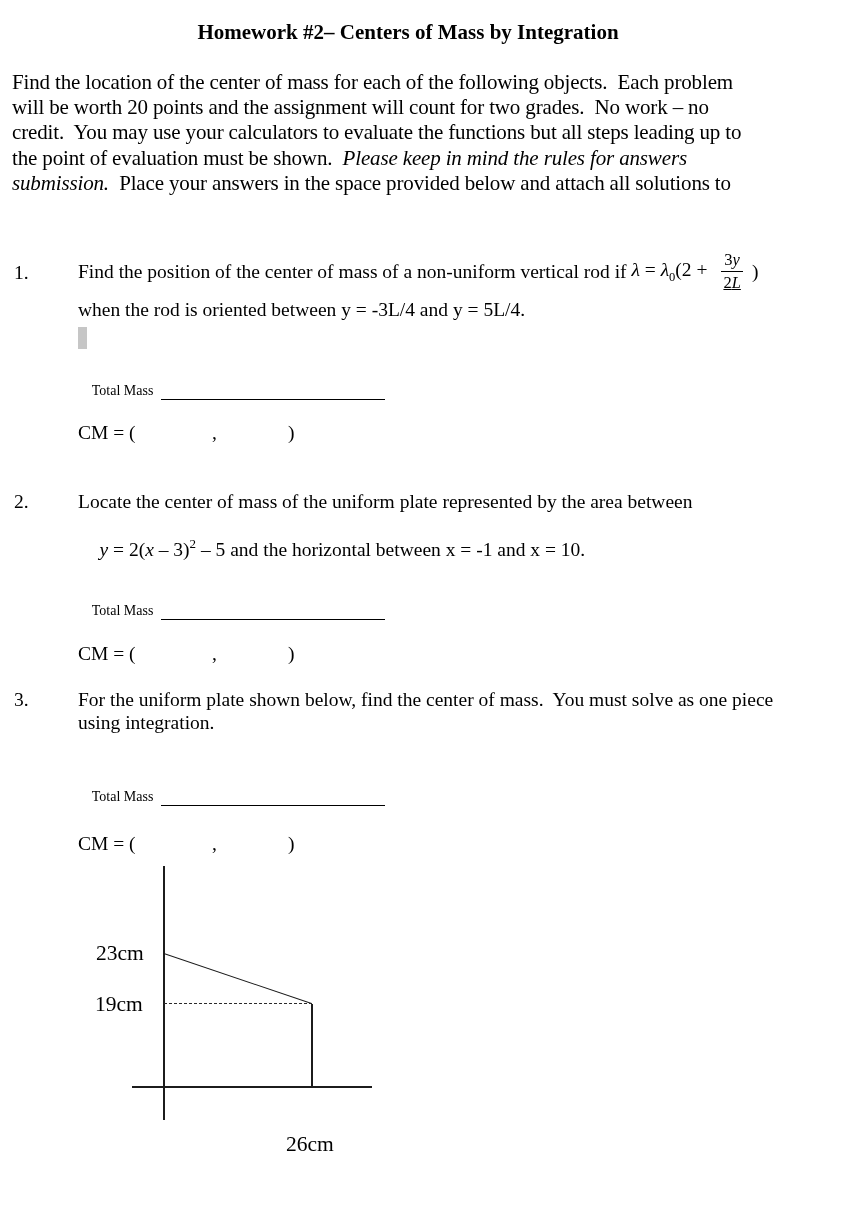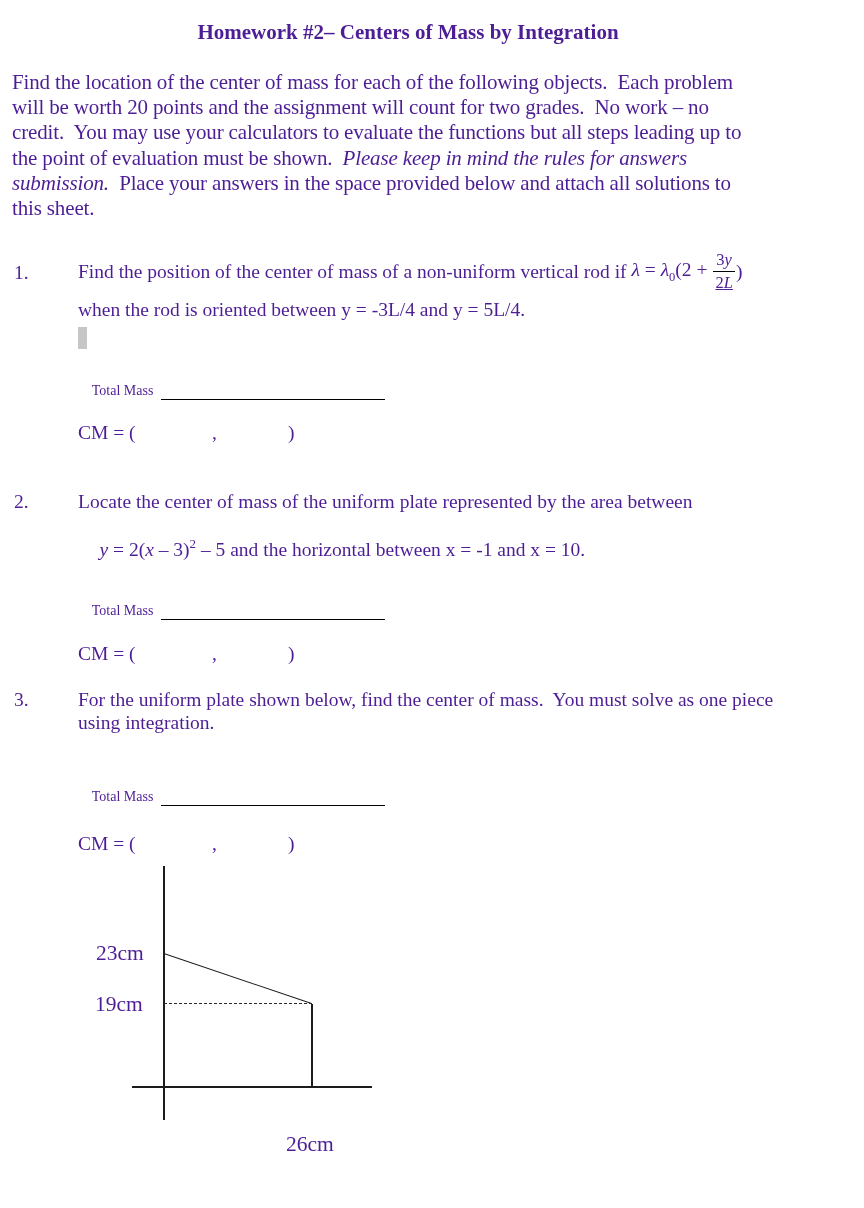--- a/index.html
+++ b/index.html
@@ -1,31 +1,31 @@
 <!DOCTYPE html>
 <html><head>
 <meta charset="utf-8">
 <style>
   html,body { margin:0; padding:0; background:#ffffff; }
   .page {
     position:relative; width:864px; height:1208px; background:#ffffff;
-    font-family:"Liberation Serif", serif; color:#4c1d95; overflow:hidden;
+    font-family:"Liberation Serif", serif; color:#000000; overflow:hidden;
   }
   .title {
     position:absolute; top:20px; left:0; width:816px; text-align:center;
     font-size:21px; font-weight:bold; white-space:pre;
   }
   .intro { position:absolute; left:12px; top:70px; font-size:21px; letter-spacing:-0.15px; }
   .intro .iline { height:25.2px; line-height:25.2px; white-space:pre; }
   .it { font-style:italic; }
   .pnum { position:absolute; left:14px; font-size:19.5px; line-height:24px; white-space:pre; }
   .pline { position:absolute; left:78px; font-size:19.5px; line-height:24px; white-space:pre; }
   .p1row { position:absolute; left:78px; top:246px; height:52px; display:flex; align-items:center; font-size:19.5px; }
   .p1row span { white-space:pre; }
-  .frac { display:inline-flex; flex-direction:column; align-items:center; font-size:16.5px; line-height:1.15; margin:0 1px; }
+  .frac { display:inline-flex; flex-direction:column; align-items:center; font-size:16.5px; line-height:1.15; margin:0 9px; }
   .frac .fnum { border-bottom:1.4px solid #000; padding:0 3px 0.5px; }
   .frac .fden { padding-top:2px;text-decoration:underline; }
   sub.l0 { font-size:12.5px; }
   .supr { font-size:13px; position:relative; top:-8px; }
   .cursor-artifact { position:absolute; left:78px; top:327px; width:9px; height:22px; background:#c6c6c6; }
   .tmrow { position:absolute; left:78px; font-size:14px; line-height:26px; white-space:pre; }
   .tm-blank { display:inline-block; width:224px; border-bottom:1.4px solid #000; height:14px; vertical-align:-5px; margin-left:8px; }
   .cmrow { position:absolute; left:78px; width:260px; height:26px; font-size:19.5px; line-height:26px; }
   .cmrow span { position:absolute; white-space:pre; }
   .cm-comma { left:134px; }
@@ -47,21 +47,20 @@
 <div class="page">
 
   <div class="title">Homework #2– Centers of Mass by Integration</div>
 
   <div class="intro">
     <div class="iline"><span>Find the location of the center of mass for each of the following objects.  Each problem</span></div>
     <div class="iline"><span>will be worth 20 points and the assignment will count for two grades.  No work – no</span></div>
     <div class="iline"><span>credit.  You may use your calculators to evaluate the functions but all steps leading up to</span></div>
     <div class="iline"><span>the point of evaluation must be shown.  </span><span class="it">Please keep in mind the rules for answers</span></div>
     <div class="iline"><span class="it">submission.</span><span>  Place your answers in the space provided below and attach all solutions to</span></div>
-    <div class="iline"><span>this sheet.</span></div>
   </div>
 
   <div class="pnum" style="top:261px">1.</div>
   <div class="p1row">
     <span>Find the position of the center of mass of a non-uniform vertical rod if </span>
     <span><span class="it">λ</span><span> = </span><span class="it">λ</span><sub class="l0">0</sub><span>(2 + </span></span>
     <span class="frac">
       <span class="fnum"><span>3</span><span class="it">y</span></span>
       <span class="fden"><span>2</span><span class="it">L</span></span>
     </span>

